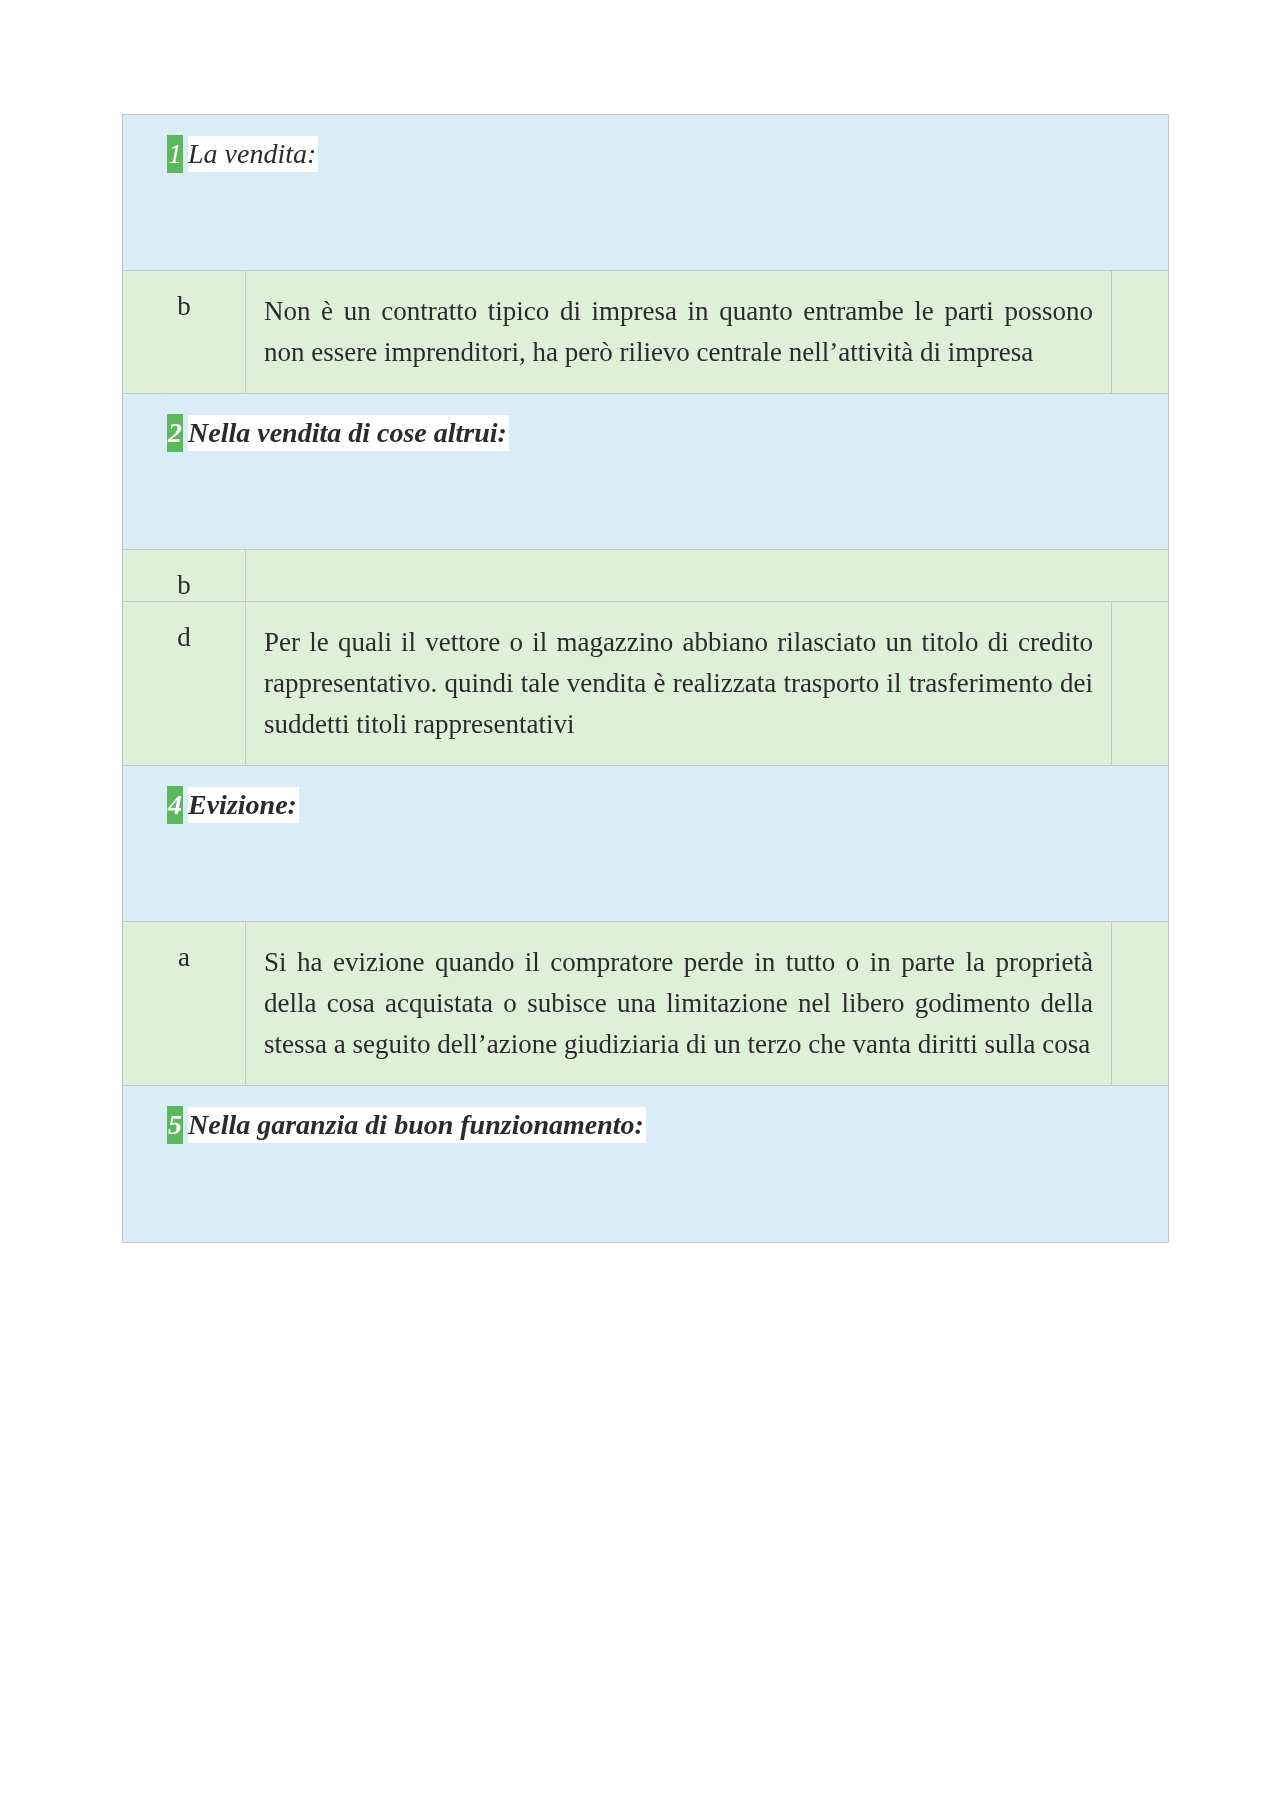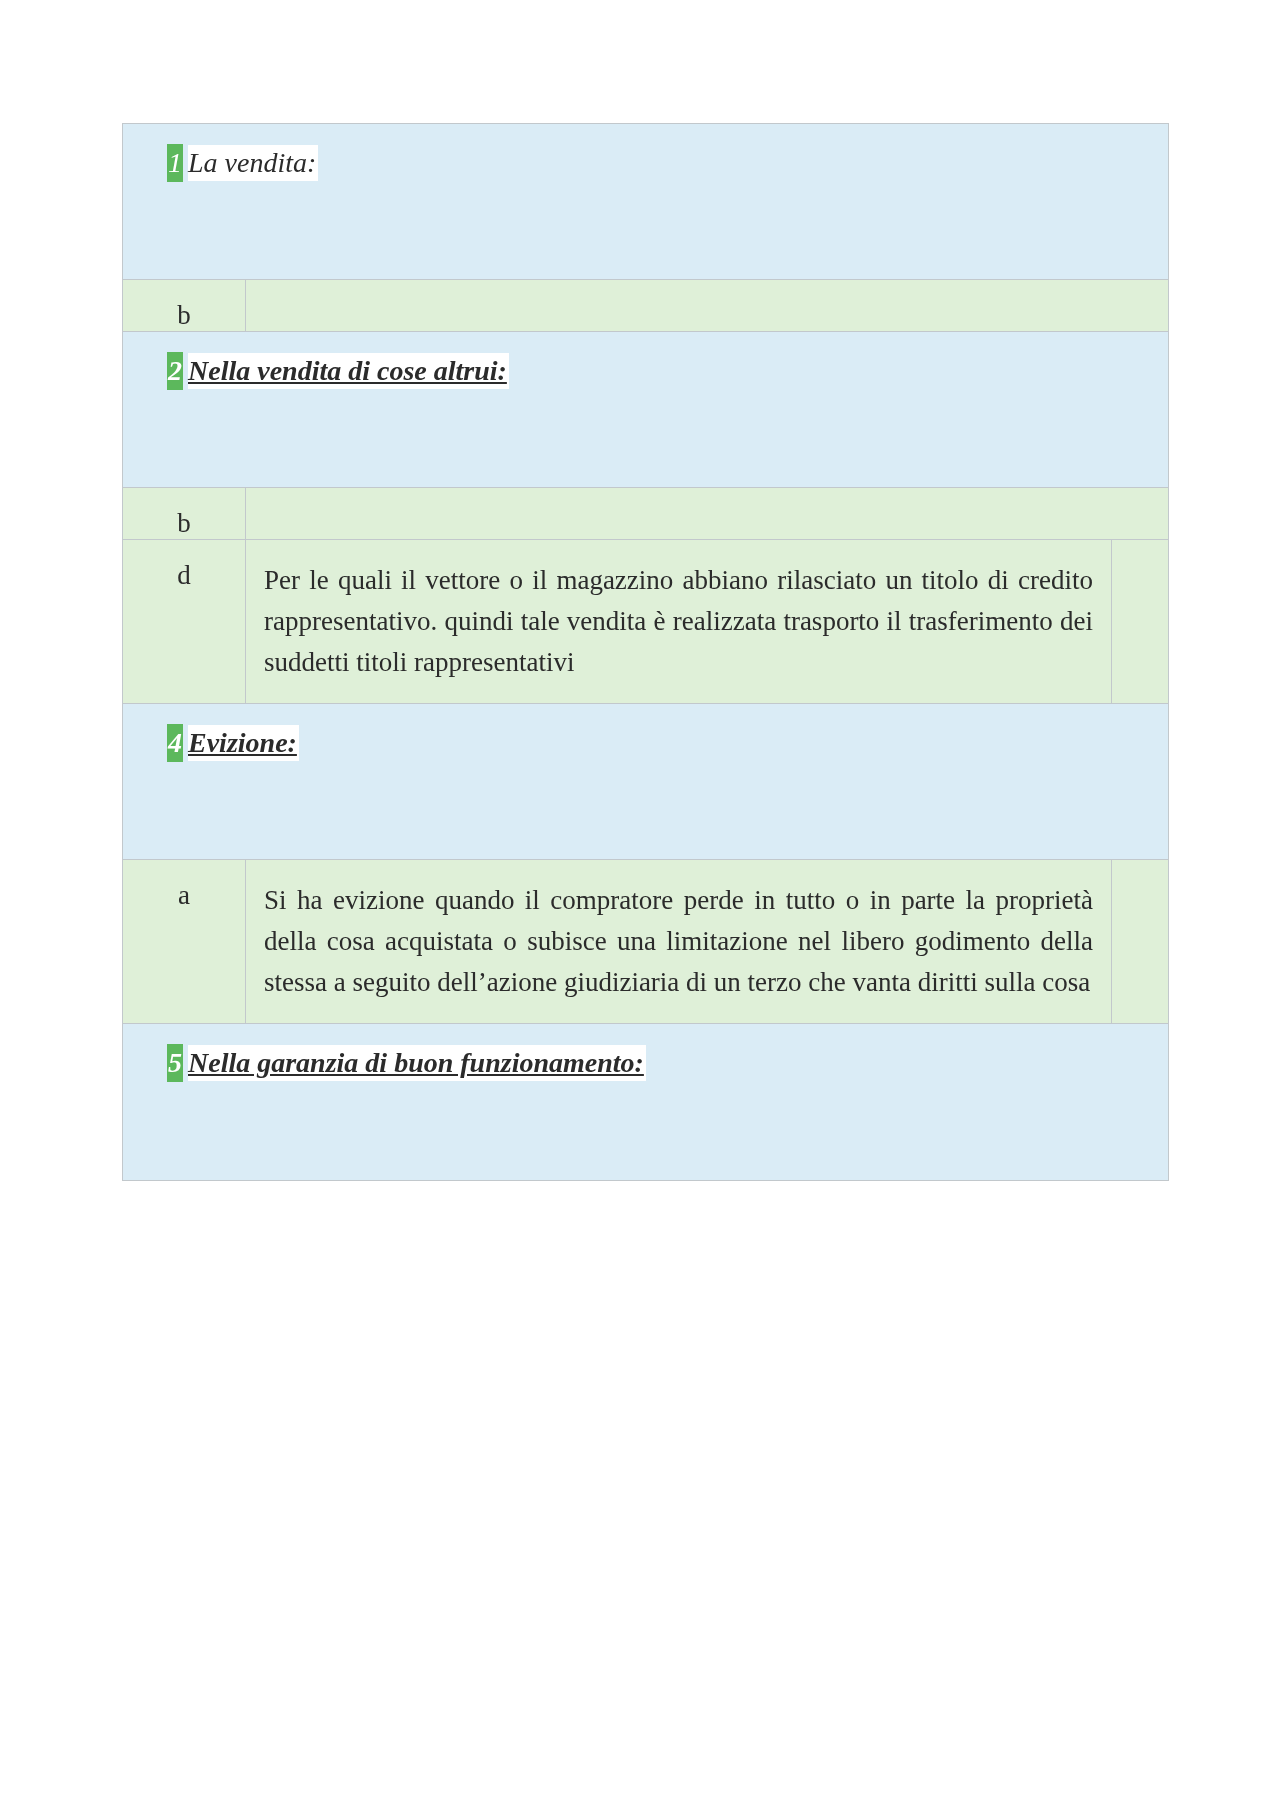--- a/index.html
+++ b/index.html
@@ -1,38 +1,39 @@
 <!DOCTYPE html>
 <html><head>
 <meta charset="utf-8">
 <style>
   html, body { margin: 0; padding: 0; background: #ffffff; }
   body { width: 1280px; height: 1811px; position: relative; font-family: "Liberation Serif", "DejaVu Serif", serif; color: #2b2b2b; }
-  .quiz-table { position: absolute; left: 122px; top: 123px; width: 1045px; border: 1.5px solid #c2c8cc; border-collapse: collapse; }
+  .quiz-table { position: absolute; left: 122px; top: 114px; width: 1045px; border: 1.5px solid #c2c8cc; border-collapse: collapse; }
   .q-row { background: #daecf6; height: 156px; border-bottom: 1.5px solid #c2c8cc; position: relative; box-sizing: border-box; }
   .q-row.tall { height: 199px; }
   .q-text { position: absolute; left: 44px; top: 18px; right: 36px; font-style: italic; font-size: 28px; line-height: 41px; }
   .q-text .hl { background: #ffffff; padding: 2px 2px 3px 0; box-decoration-break: clone; -webkit-box-decoration-break: clone; }
-  .q-text.bold { font-weight: bold; text-decoration: underline; }
+  .q-text.bold { font-weight: bold; }
   .q-num { display: inline-block; background: #5cb85c; color: #ffffff; font-style: italic; padding: 0 1px; margin-right: 5px; line-height: 38px; }
   .a-row { background: #dff0d8; border-bottom: 1.5px solid #c2c8cc; display: flex; box-sizing: border-box; }
   .a-letter { width: 123px; border-right: 1.5px solid #c2c8cc; box-sizing: border-box; font-size: 27px; text-align: center; padding-top: 20px; }
   .a-text { width: 866px; border-right: 1.5px solid #c2c8cc; box-sizing: border-box; padding: 20px 18px 20px 18px; font-size: 27px; line-height: 41px; text-align: justify; }
   .a-spacer { flex: 1; }
 </style>
 </head>
 <body>
 
 <div class="quiz-table">
 
   <div class="q-row">
     <div class="q-text"><span class="q-num">1</span><span class="hl">La vendita:</span></div>
   </div>
   <div class="a-row">
     <div class="a-letter">b</div>
+    <div class="a-text">Non è un contratto tipico di impresa in quanto entrambe le parti possono non essere imprenditori, ha però rilievo centrale nell’attività di impresa</div>
     <div class="a-spacer"></div>
   </div>
 
   <div class="q-row">
     <div class="q-text bold"><span class="q-num">2</span><span class="hl">Nella vendita di cose altrui:</span></div>
   </div>
   <div class="a-row">
     <div class="a-letter">b</div>
     <div class="a-spacer"></div>
   </div>

